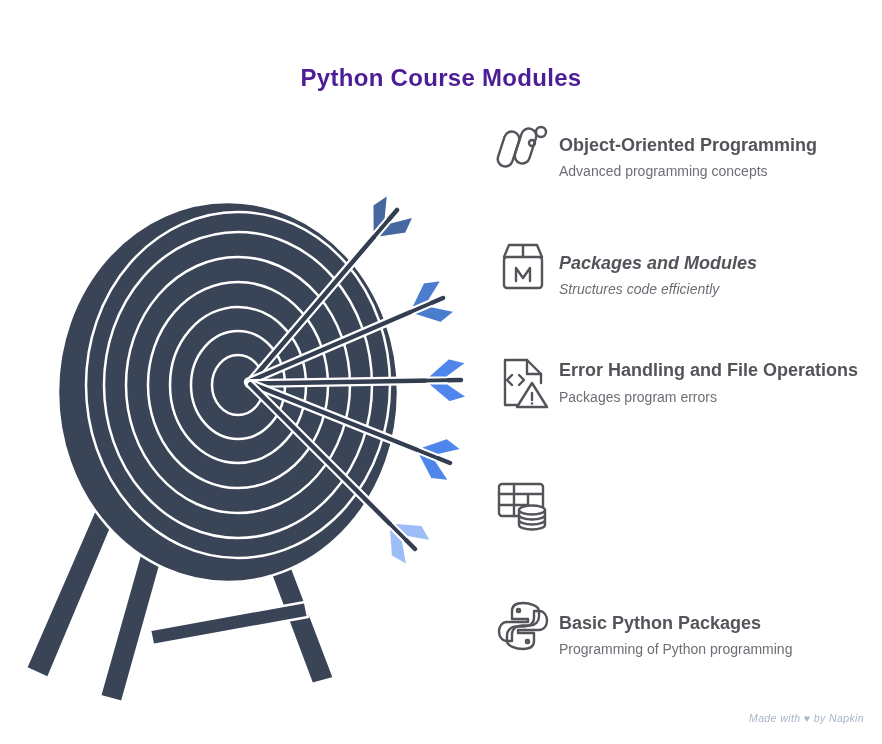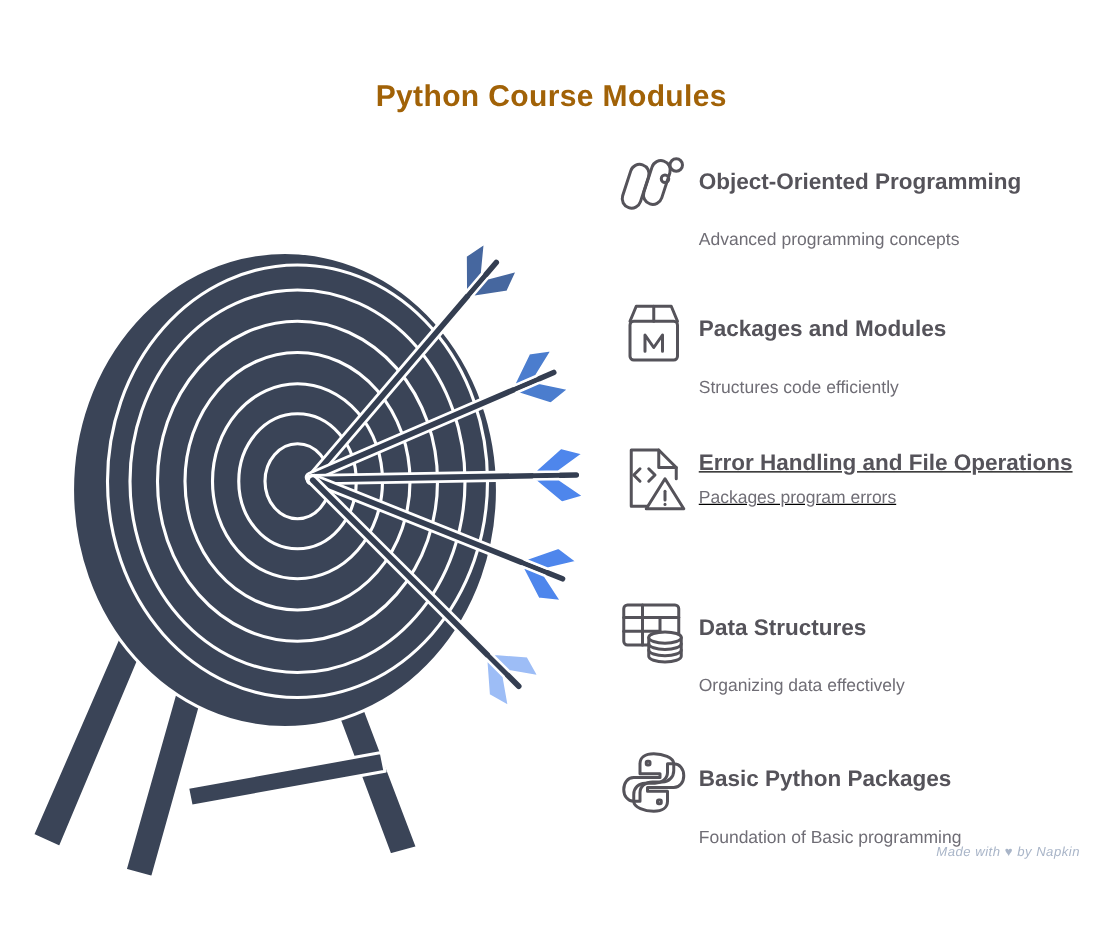--- a/index.html
+++ b/index.html
@@ -5,45 +5,45 @@
   html,body{margin:0;padding:0;}
   body{
     width:882px;height:744px;position:relative;overflow:hidden;
     background:#ffffff;
     font-family:"Liberation Sans","DejaVu Sans",sans-serif;
   }
   .page-title{
     position:absolute;left:0;right:0;top:48px;
     text-align:center;
     font-size:24px;font-weight:700;letter-spacing:.3px;
-    color:#a16207;
+    color:#4c1d95;
   }
   .illustration{
     position:absolute;left:0;top:0;width:470px;height:744px;
   }
   .modules{position:absolute;left:495px;top:0;width:387px;height:572px;}
   .module{
     position:absolute;left:0;display:flex;align-items:flex-start;
   }
   .module .icon{
     width:56px;height:56px;flex:0 0 56px;margin-right:8px;
   }
   .module .icon svg{width:56px;height:56px;display:block;}
   .module .txt{width:322px;padding-top:12px;}
-  .module.two-line .txt{padding-top:4px;text-decoration:underline;}
+  .module.two-line .txt{padding-top:4px;}
   .module .m-title{
     font-size:18px;font-weight:700;color:#55535a;line-height:26px;
   }
   .module .m-sub{
-    font-size:14px;font-weight:400;color:#6f6d75;line-height:18px;margin-top:24px;
+    font-size:14px;font-weight:400;color:#6f6d75;line-height:18px;margin-top:4px;
   }
   .module.two-line .m-sub{margin-top:5px;}
-  .m1{top:120px;} .m2{top:238px;} .m3{top:353px;} .m4{top:477px;} .m5{top:598px;}
+  .m1{top:120px;} .m2{top:238px;font-style:italic;} .m3{top:353px;} .m4{top:477px;} .m5{top:598px;}
   .watermark{
-    position:absolute;right:18px;top:676px;
+    position:absolute;right:18px;top:712px;
     font-size:10.5px;font-style:italic;color:#a9b5c8;letter-spacing:.4px;
   }
   .ic{stroke:#55535a;stroke-width:2.4;fill:none;stroke-linecap:round;stroke-linejoin:round;}
   .ic-fillwhite{fill:#ffffff;}
 </style>
 </head>
 <body>
 
 <h1 class="page-title">Python Course Modules</h1>
 
@@ -176,38 +176,34 @@
           <path d="M19,7 V39"></path>
           <path d="M33,17 V39"></path>
           <path d="M4,28 H33"></path>
           <path class="ic-fillwhite" d="M24,33 V48 C24,50.5 29.8,52.5 37,52.5 C44.2,52.5 50,50.5 50,48 V33"></path>
           <ellipse class="ic-fillwhite" cx="37" cy="33" rx="13" ry="4.5"></ellipse>
           <path d="M24,38 C24,40.5 29.8,42.5 37,42.5 C44.2,42.5 50,40.5 50,38"></path>
           <path d="M24,43 C24,45.5 29.8,47.5 37,47.5 C44.2,47.5 50,45.5 50,43"></path>
         </g>
       </svg>
     </span>
-    <div class="txt">
-      <div class="m-title">Data Structures</div>
-      <div class="m-sub">Organizing data effectively</div>
-    </div>
   </div>
 
   <div class="module m5">
     <span class="icon">
       <svg viewBox="0 0 56 56">
         <g class="ic" stroke-width="2.2">
           <path d="M28,5 C21,5 17,8 17,13 V21 H33 V24 H12 C7,24 4,28.5 4,33.5 C4,38.5 7,43 12,43 H17 V36 C17,31 21.5,27.5 27,27.5 H35 C40,27.5 44,23.5 44,18.5 V13 C44,8 35,5 28,5 Z"></path>
           <path d="M28,51 C35,51 39,48 39,43 V35 H23 V32 H44 C49,32 52,27.5 52,22.5 C52,17.5 49,13 44,13 H39 V20 C39,25 34.5,28.5 29,28.5 H21 C16,28.5 12,32.5 12,37.5 V43 C12,48 21,51 28,51 Z"></path>
           <rect x="22" y="11" width="3" height="3" rx="1"></rect>
           <rect x="31" y="42" width="3" height="3" rx="1"></rect>
         </g>
       </svg>
     </span>
     <div class="txt">
       <div class="m-title">Basic Python Packages</div>
-      <div class="m-sub">Foundation of Basic programming</div>
+      <div class="m-sub">Programming of Python programming</div>
     </div>
   </div>
 
 </div>
 
 <div class="watermark">Made with ♥ by Napkin</div>
 
 </body></html>

